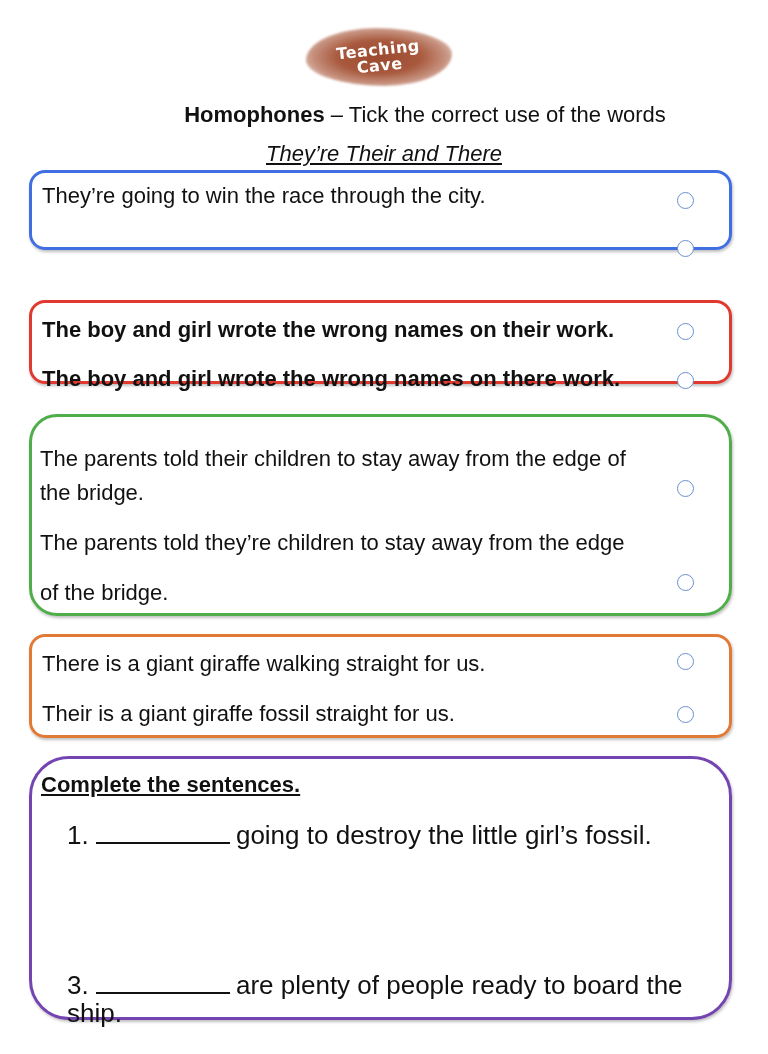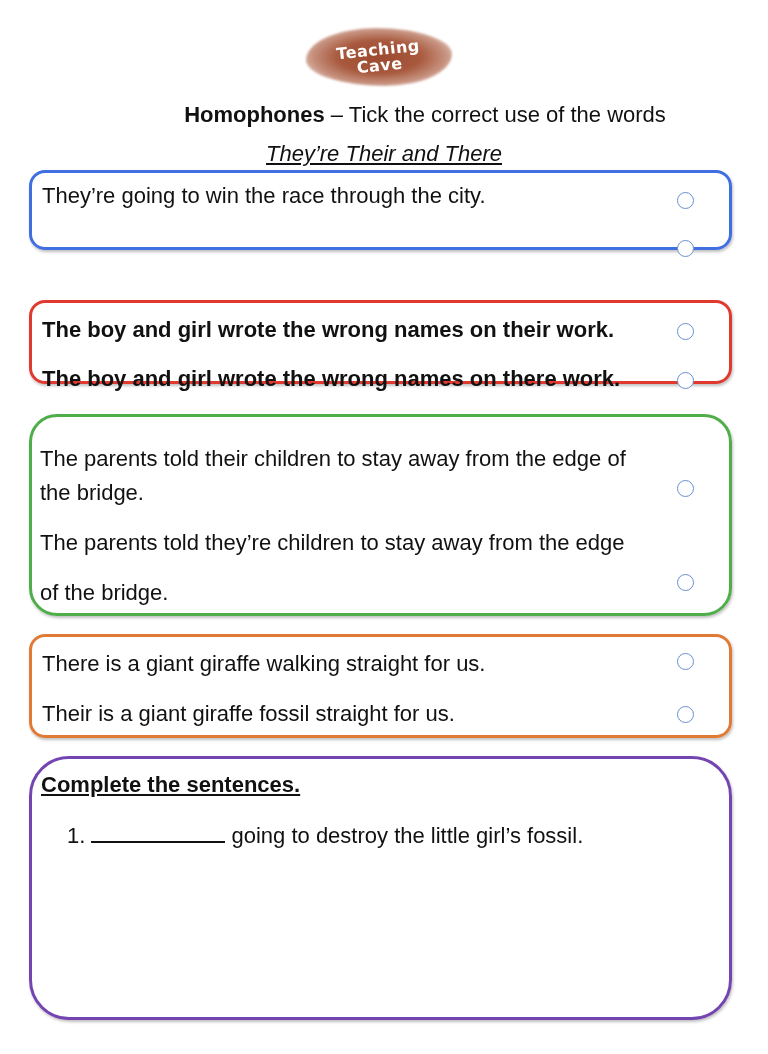--- a/index.html
+++ b/index.html
@@ -106,21 +106,21 @@
     left: 9px;
     top: 12px;
     font-size: 22px;
     line-height: 28px;
     font-weight: bold;
     text-decoration: underline;
   }
   .num {
     position: absolute;
     left: 35px;
-    font-size: 22px;
+    font-size: 26px;
     line-height: 28px;
   }
   .blank {
     display: inline-block;
     width: 134px;
     border-bottom: 2px solid #111;
     height: 20px;
     vertical-align: baseline;
     margin-right: 6px;
   }
@@ -172,13 +172,17 @@
 
 <div class="box purple">
   <div class="heading">Complete the sentences.</div>
 
   <div class="num" style="top:62px">
     <span>1.</span>
     <span class="blank"></span><span>going to destroy the little girl’s fossil.</span>
   </div>
 
 
+  <div class="num" style="top:212px">
+    <span>3.</span>
+    <span class="blank"></span><span>are plenty of people ready to board the ship.</span>
+  </div>
 </div>
 
 </body></html>

